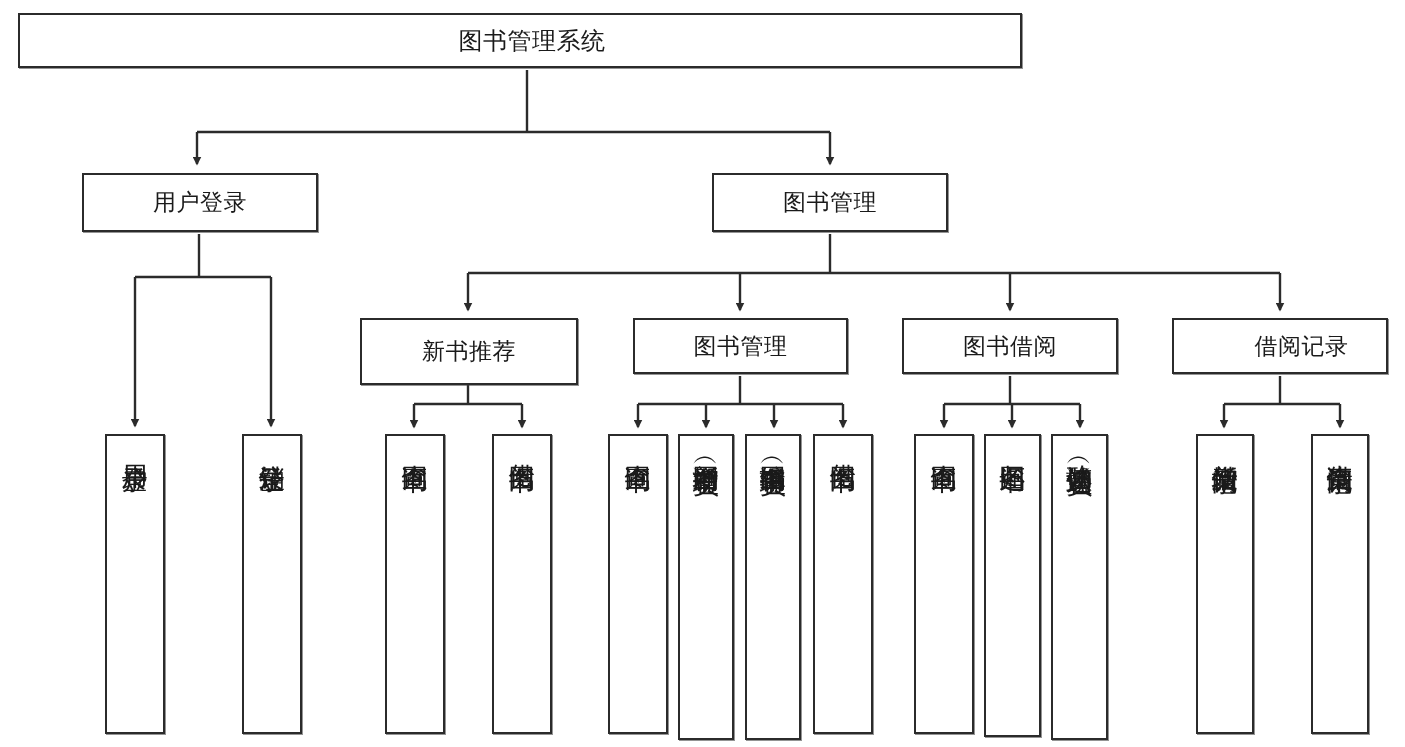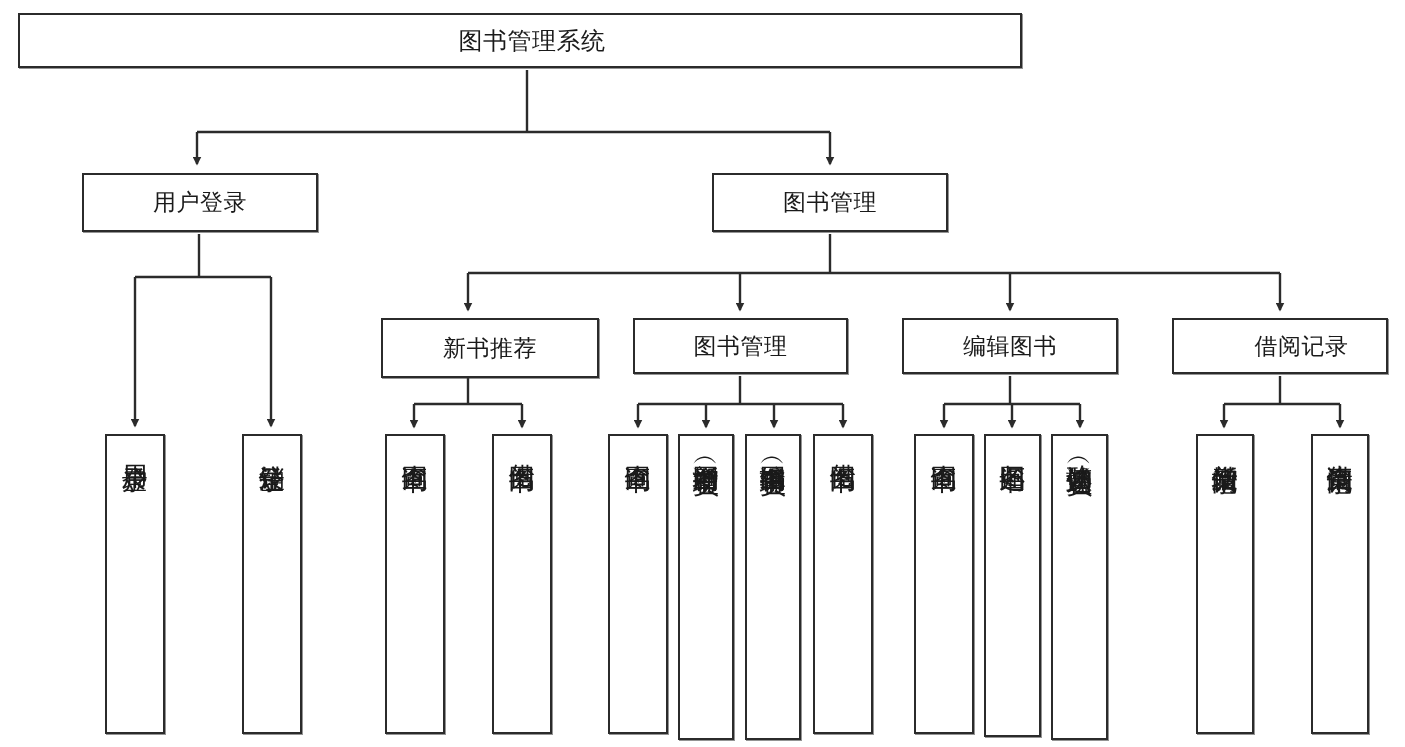--- a/index.html
+++ b/index.html
@@ -133,30 +133,30 @@
   </div>
 
   <div class="node horizontal" style="left:82px; top:173px; width:236px; height:59px;">
     <span class="node-label">用户登录</span>
   </div>
 
   <div class="node horizontal" style="left:712px; top:173px; width:236px; height:59px;">
     <span class="node-label">图书管理</span>
   </div>
 
-  <div class="node horizontal" style="left:381px; top:318px; width:218px; height:60px;">
+  <div class="node horizontal" style="left:360px; top:318px; width:218px; height:67px;">
     <span class="node-label">新书推荐</span>
   </div>
 
   <div class="node horizontal" style="left:633px; top:318px; width:215px; height:56px;">
     <span class="node-label">图书管理</span>
   </div>
 
   <div class="node horizontal" style="left:902px; top:318px; width:216px; height:56px;">
-    <span class="node-label">编辑图书</span>
+    <span class="node-label">图书借阅</span>
   </div>
 
   <div class="node horizontal" style="left:1172px; top:318px; width:216px; height:56px;padding-left:43px;">
     <span class="node-label">借阅记录</span>
   </div>
 
   <div class="node vertical" style="left:105px; top:434px; width:60px; height:300px;">
     <span class="node-label">用户登录</span>
   </div>
 

